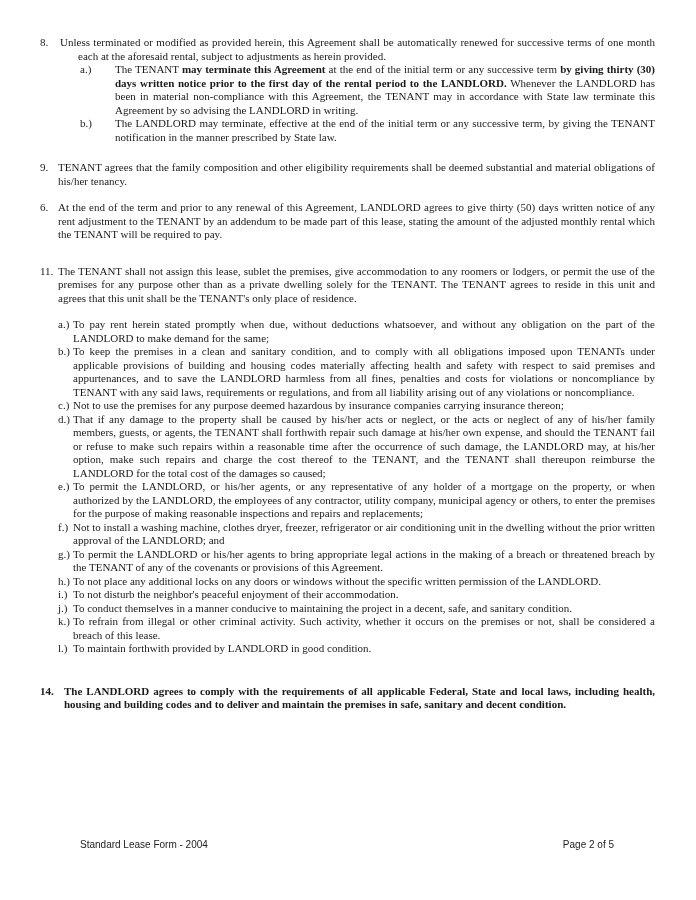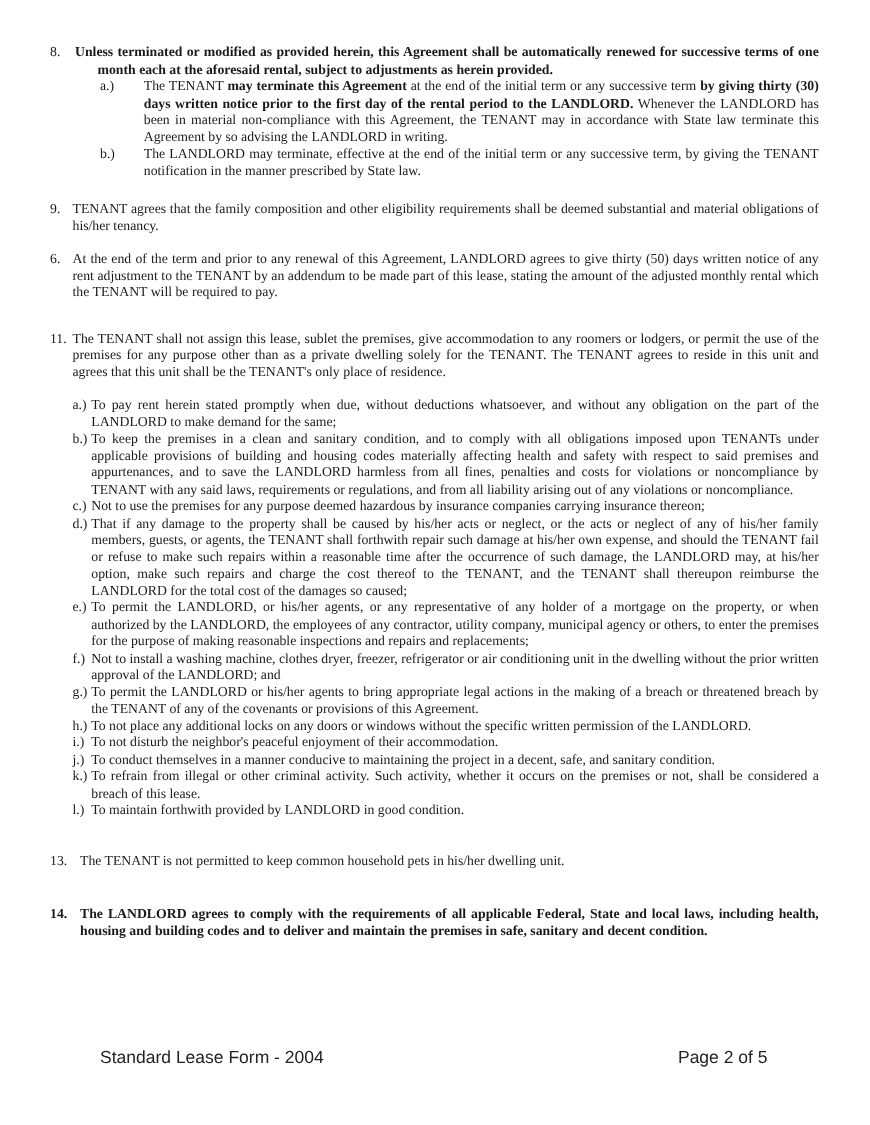--- a/index.html
+++ b/index.html
@@ -37,34 +37,34 @@
   }
   .b { font-weight: bold; }
   .doc-footer {
     position: absolute;
     top: 839px;
     left: 80px;
     right: 82px;
     display: flex;
     justify-content: space-between;
     font-family: "Liberation Sans", sans-serif;
-    font-size: 14px;
+    font-size: 10px;
     line-height: 12px;
     color: #222222;
   }
 </style>
 </head>
 <body>
 
 <div class="page">
   <main class="content" id="clauses">
       <div class="clause" style="margin-top: 0px;">
         <div class="clause-head">
           <div class="clause-num" style="width: 20px;">8.</div>
-          <div class="clause-text" style="padding-left: 18px; text-indent: -18px; font-weight: bold;"><span>Unless terminated or modified as provided herein, this Agreement shall be automatically renewed for successive terms of one month each at the aforesaid rental, subject to adjustments as herein provided.</span></div>
+          <div class="clause-text" style="padding-left: 18px; text-indent: -18px;"><span>Unless terminated or modified as provided herein, this Agreement shall be automatically renewed for successive terms of one month each at the aforesaid rental, subject to adjustments as herein provided.</span></div>
         </div>
         <div class="subclause" style="margin-left: 40px;">
           <div class="sub-label" style="width: 35px;">a.)</div>
           <div class="sub-text"><span>The TENANT </span><span class="b">may terminate this Agreement</span><span> at the end of the initial term or any successive term </span><span class="b">by giving thirty (30) days written notice prior to the first day of the rental period to the LANDLORD.</span><span> Whenever the LANDLORD has been in material non-compliance with this Agreement, the TENANT may in accordance with State law terminate this Agreement by so advising the LANDLORD in writing.</span></div>
         </div>
         <div class="subclause" style="margin-left: 40px;">
           <div class="sub-label" style="width: 35px;">b.)</div>
           <div class="sub-text"><span>The LANDLORD may terminate, effective at the end of the initial term or any successive term, by giving the TENANT notification in the manner prescribed by State law.</span></div>
         </div>
       </div>
@@ -129,26 +129,20 @@
         </div>
         <div class="subclause" style="margin-left: 18px;">
           <div class="sub-label" style="width: 15px;">k.)</div>
           <div class="sub-text"><span>To refrain from illegal or other criminal activity. Such activity, whether it occurs on the premises or not, shall be considered a breach of this lease.</span></div>
         </div>
         <div class="subclause" style="margin-left: 18px;">
           <div class="sub-label" style="width: 15px;">l.)</div>
           <div class="sub-text"><span>To maintain forthwith provided by LANDLORD in good condition.</span></div>
         </div>
       </div>
-      <div class="clause" style="margin-top: 27px;">
-        <div class="clause-head">
-          <div class="clause-num" style="width: 24px;">13.</div>
-          <div class="clause-text"><span>The TENANT is not permitted to keep common household pets in his/her dwelling unit.</span></div>
-        </div>
-      </div>
       <div class="clause" style="margin-top: 29px; font-weight: bold;">
         <div class="clause-head">
           <div class="clause-num" style="width: 24px;">14.</div>
           <div class="clause-text"><span>The LANDLORD agrees to comply with the requirements of all applicable Federal, State and local laws, including health, housing and building codes and to deliver and maintain the premises in safe, sanitary and decent condition.</span></div>
         </div>
       </div>
     </main>
   <footer class="doc-footer">
     <span>Standard Lease Form - 2004</span>
     <span>Page 2 of 5</span>

